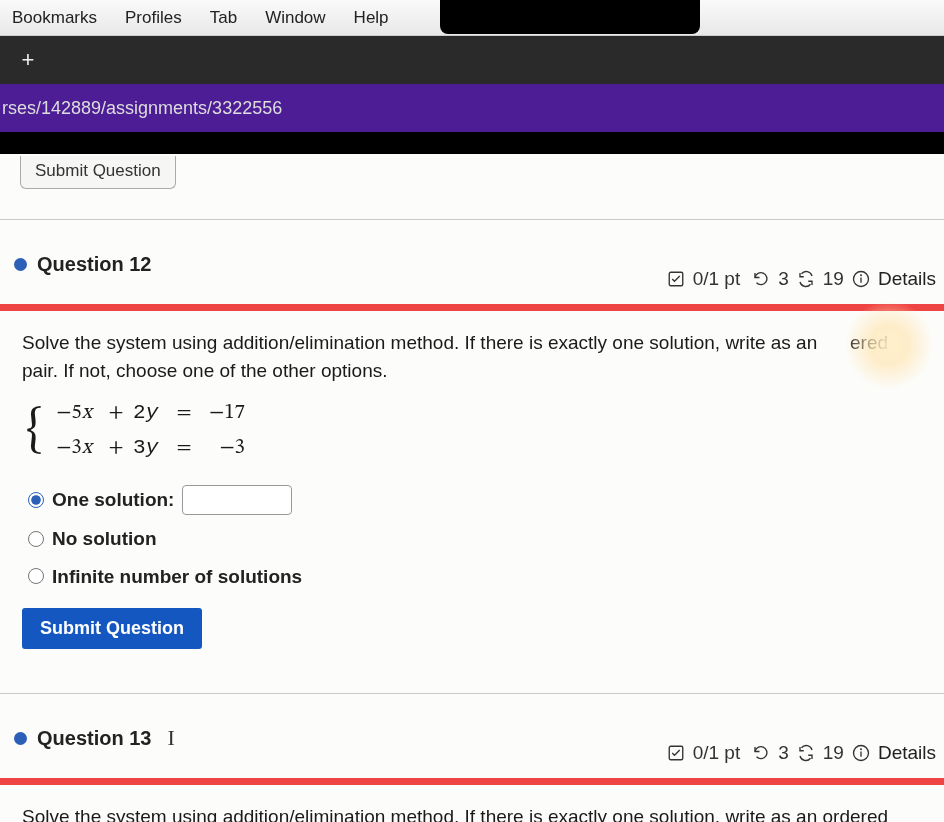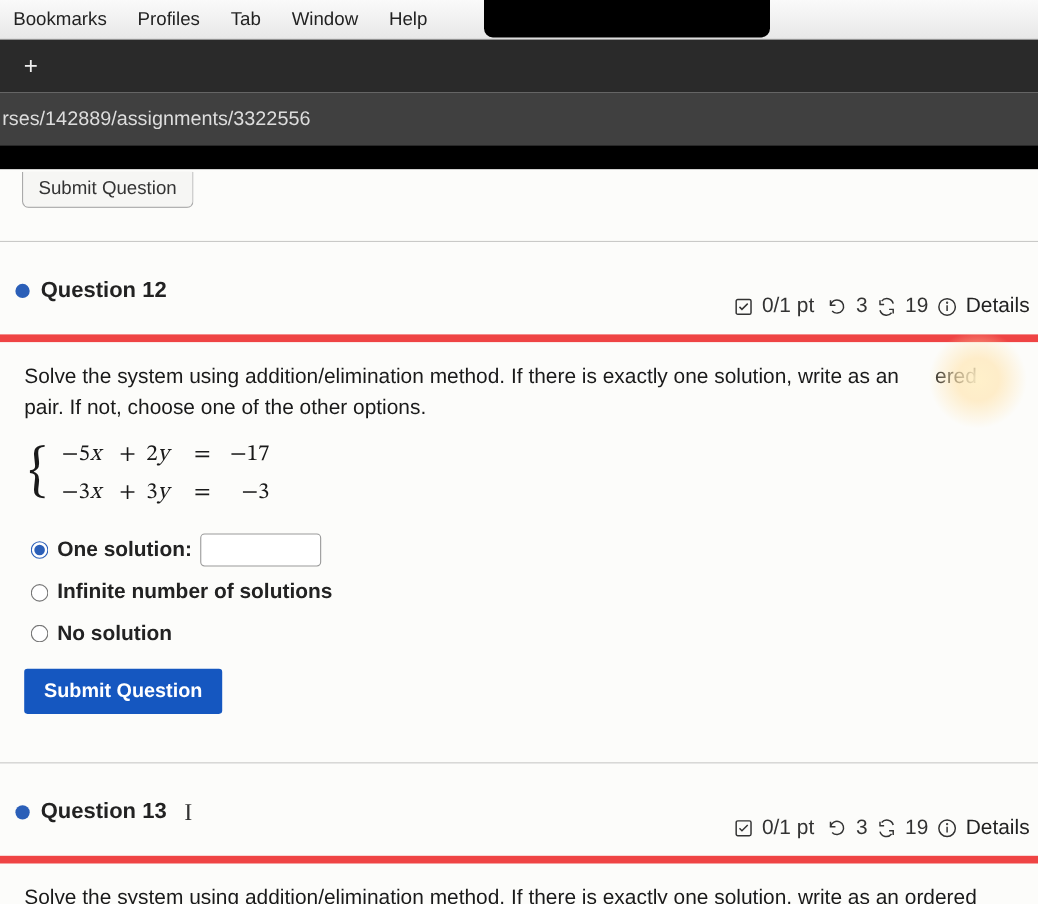--- a/index.html
+++ b/index.html
@@ -42,21 +42,21 @@
     color: #eee;
     font-size: 22px;
     width: 32px;
     height: 32px;
     display: flex;
     align-items: center;
     justify-content: center;
     border-radius: 4px;
   }
   .urlbar-wrap {
-    background: #404040;
+    background: #4c1d95;
     height: 48px;
     display: flex;
     align-items: center;
     padding: 0 0;
   }
   .urlbar {
     color: #ddd;
     font-size: 18px;
     padding-left: 2px;
   }
@@ -106,21 +106,21 @@
     align-items:center;
     gap:6px;
     margin: 6px 0 22px 4px;
   }
   .brace { font-size: 52px; line-height: 0.9; font-weight:300; }
   .eqs { display:flex; flex-direction:column; gap:4px; }
   .eqs .row { display:flex; gap:0; }
   .eqs .c { display:inline-block; text-align:center; }
   .eqs .c1 { width:50px; text-align:center; }
   .eqs .op { width:34px; text-align:center; }
-  .eqs .c2 { width:34px; text-align:left; }
+  .eqs .c2 { width:34px; text-align:left;font-family:Liberation Mono, monospace; }
   .eqs .eq { width:34px; text-align:center; }
   .eqs .rhs { width:44px; text-align:right; }
   .mathvar { font-style: italic; }
   .options { margin: 0 0 18px 6px; }
   .opt { display:flex; align-items:center; gap:8px; font-size:19px; font-weight:600; color:#222; margin-bottom:10px; }
   .opt input[type=radio]{ width:16px; height:16px; accent-color:#2b5fb8; }
   .textin {
     width: 110px; height:30px; border:1px solid #999; border-radius:4px; background:#fff;
     font-size:16px; padding:2px 6px;
   }
@@ -233,25 +233,25 @@
       </div>
 
       <div class="options">
         <label class="opt">
           <input type="radio" name="q12" checked="" style="">
           <span>One solution:</span>
           <input class="textin" type="text" value="" style="">
         </label>
         <label class="opt">
           <input type="radio" name="q12" style="">
-          <span>Infinite number of solutions</span>
+          <span>No solution</span>
         </label>
         <label class="opt">
           <input type="radio" name="q12" style="">
-          <span>No solution</span>
+          <span>Infinite number of solutions</span>
         </label>
       </div>
 
 
       <button class="submit-btn">Submit Question</button>
     </div>
   </div>
 
   <hr class="sep" style="margin-top:24px;">
 

